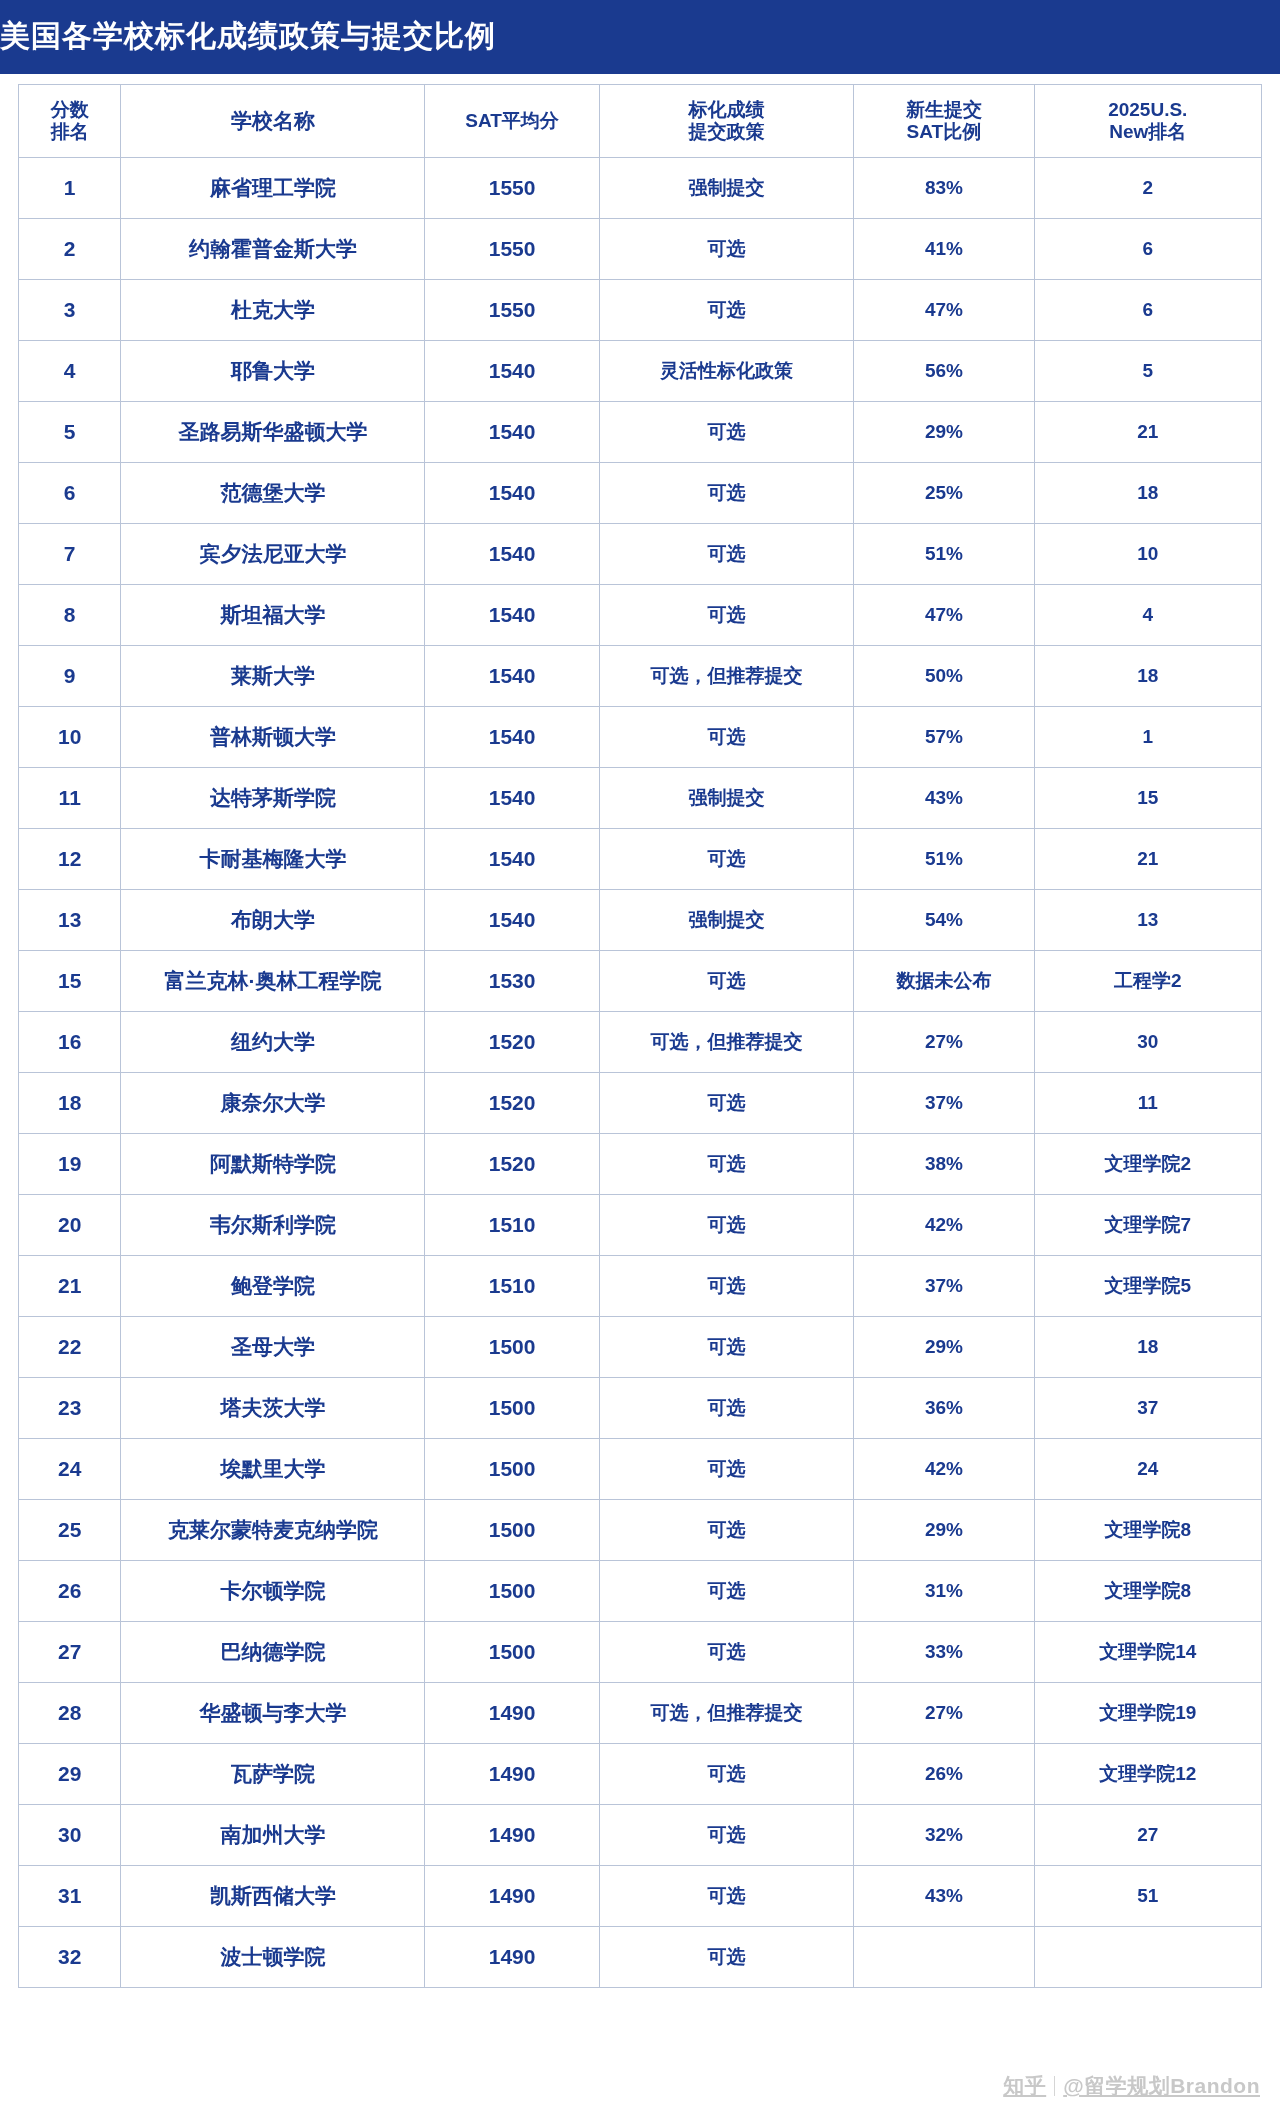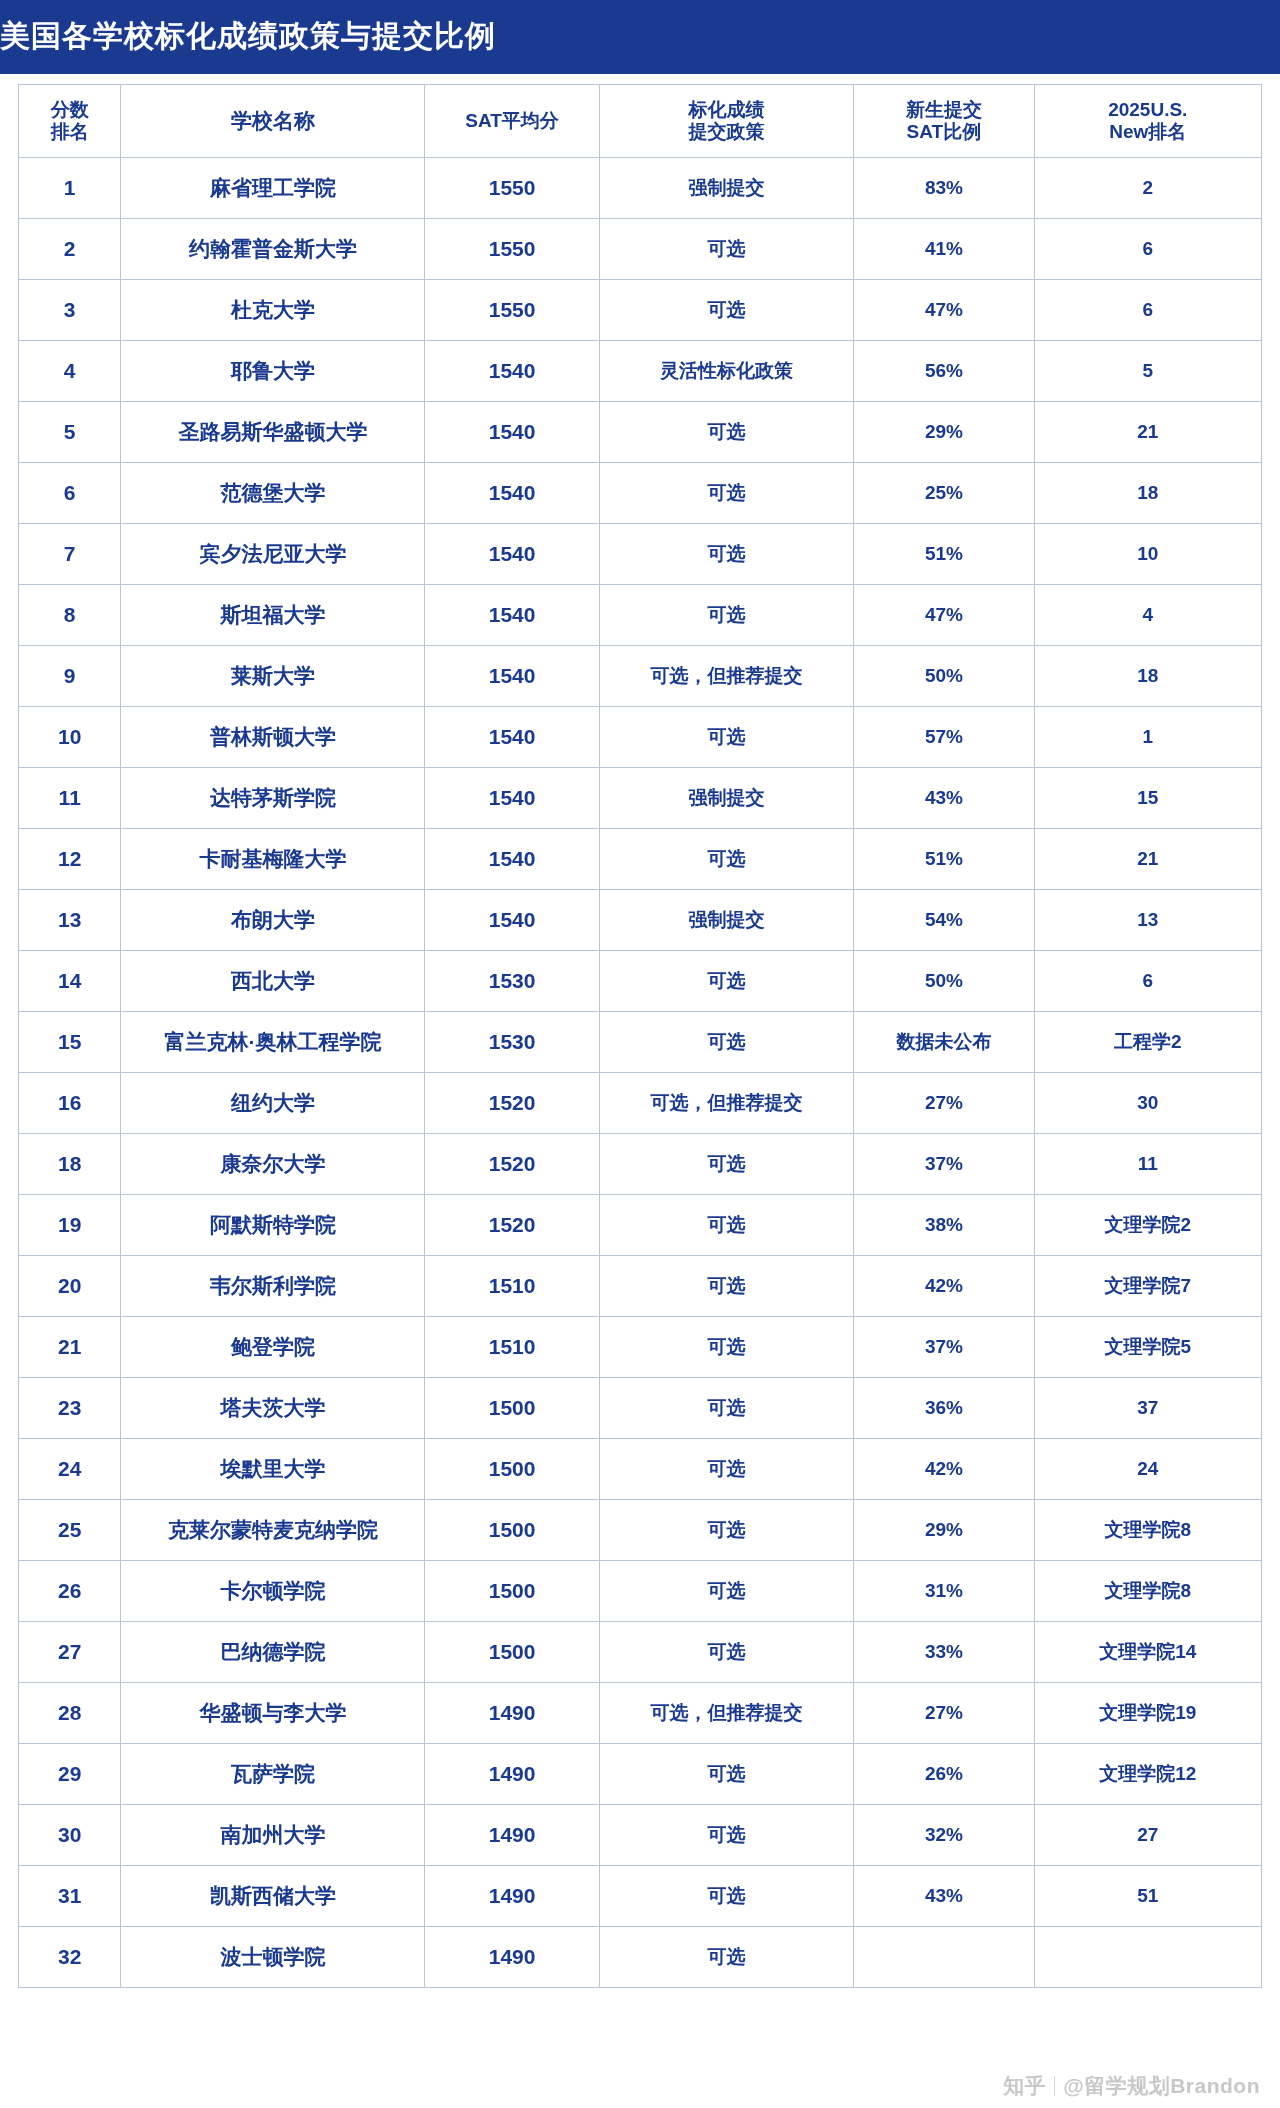--- a/index.html
+++ b/index.html
@@ -69,20 +69,21 @@
     position: absolute;
     right: 20px;
     bottom: 8px;
     display: flex;
     align-items: center;
     gap: 8px;
     color: #c8c8c8;
     font-size: 21px;
     font-weight: bold;
     letter-spacing: 0.5px;
+    text-decoration: underline;
   }
   .watermark .zhihu {
     color: #c8c8c8;
     font-size: 21px;
     font-weight: bold;
   }
   .watermark .sep {
     display: inline-block;
     width: 1px;
     height: 20px;
@@ -211,28 +212,20 @@
           </tr>
           <tr>
             <td class="col-rank rank">13</td>
             <td class="col-school school">布朗大学</td>
             <td class="col-sat sat">1540</td>
             <td class="col-policy">强制提交</td>
             <td class="col-ratio">54%</td>
             <td class="col-usnews">13</td>
           </tr>
           <tr>
-            <td class="col-rank rank">14</td>
-            <td class="col-school school">西北大学</td>
-            <td class="col-sat sat">1530</td>
-            <td class="col-policy">可选</td>
-            <td class="col-ratio">50%</td>
-            <td class="col-usnews">6</td>
-          </tr>
-          <tr>
             <td class="col-rank rank">15</td>
             <td class="col-school school">富兰克林·奥林工程学院</td>
             <td class="col-sat sat">1530</td>
             <td class="col-policy">可选</td>
             <td class="col-ratio">数据未公布</td>
             <td class="col-usnews">工程学2</td>
           </tr>
           <tr>
             <td class="col-rank rank">16</td>
             <td class="col-school school">纽约大学</td>
@@ -267,20 +260,28 @@
           </tr>
           <tr>
             <td class="col-rank rank">21</td>
             <td class="col-school school">鲍登学院</td>
             <td class="col-sat sat">1510</td>
             <td class="col-policy">可选</td>
             <td class="col-ratio">37%</td>
             <td class="col-usnews">文理学院5</td>
           </tr>
           <tr>
+            <td class="col-rank rank">22</td>
+            <td class="col-school school">圣母大学</td>
+            <td class="col-sat sat">1500</td>
+            <td class="col-policy">可选</td>
+            <td class="col-ratio">29%</td>
+            <td class="col-usnews">18</td>
+          </tr>
+          <tr>
             <td class="col-rank rank">23</td>
             <td class="col-school school">塔夫茨大学</td>
             <td class="col-sat sat">1500</td>
             <td class="col-policy">可选</td>
             <td class="col-ratio">36%</td>
             <td class="col-usnews">37</td>
           </tr>
           <tr>
             <td class="col-rank rank">24</td>
             <td class="col-school school">埃默里大学</td>

